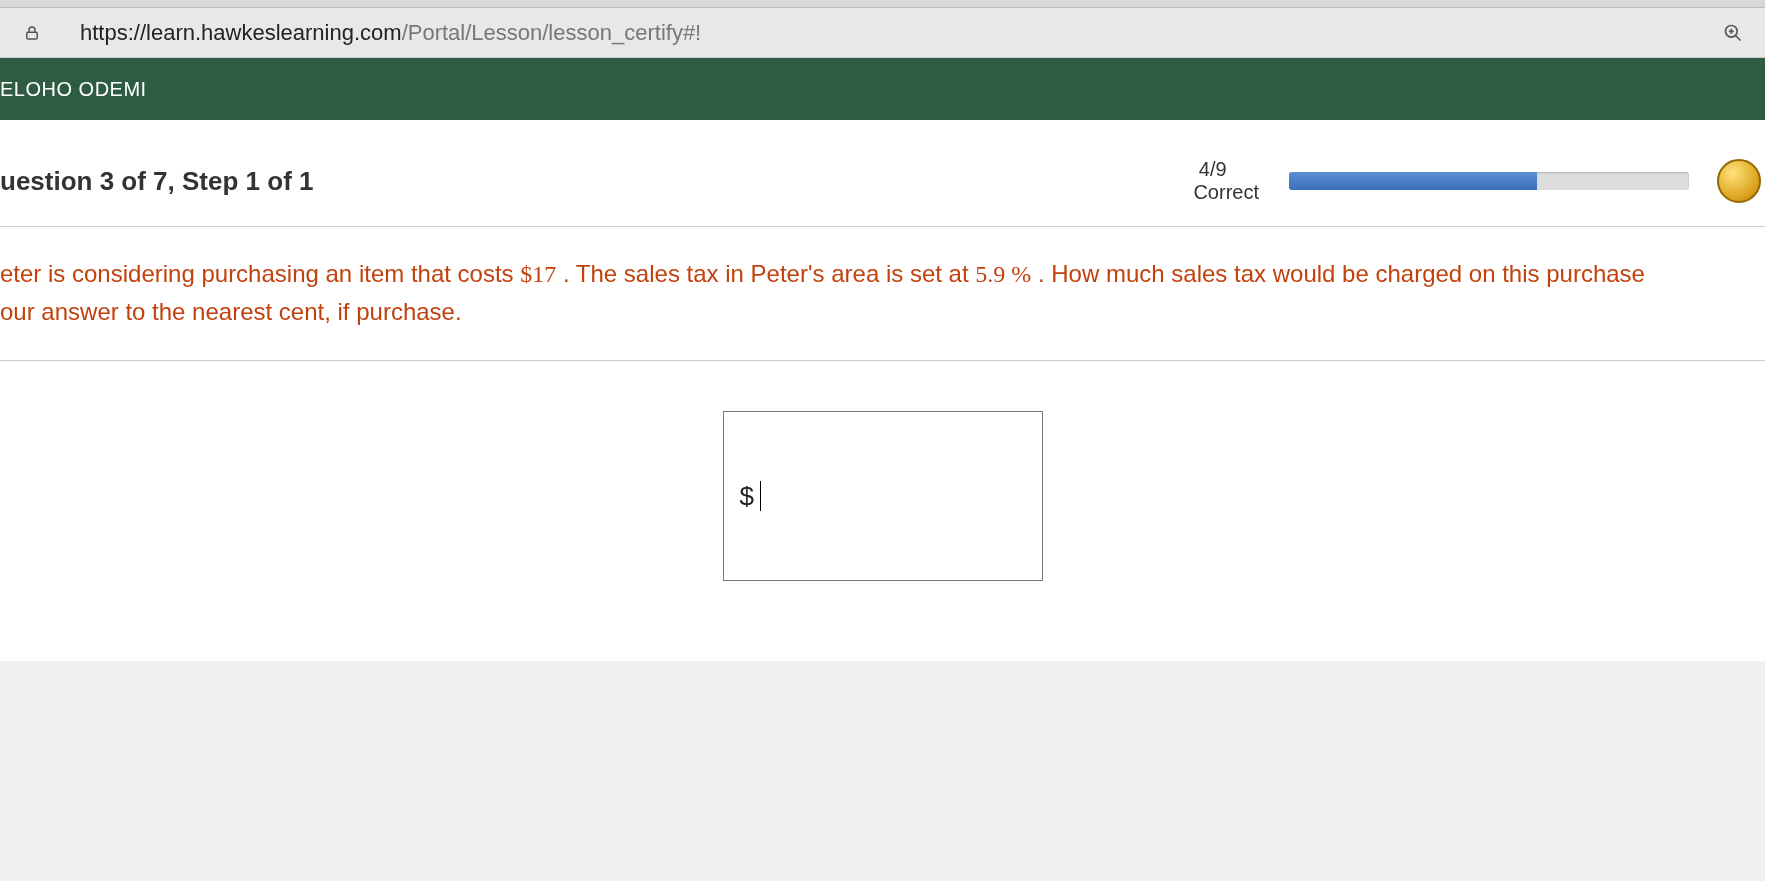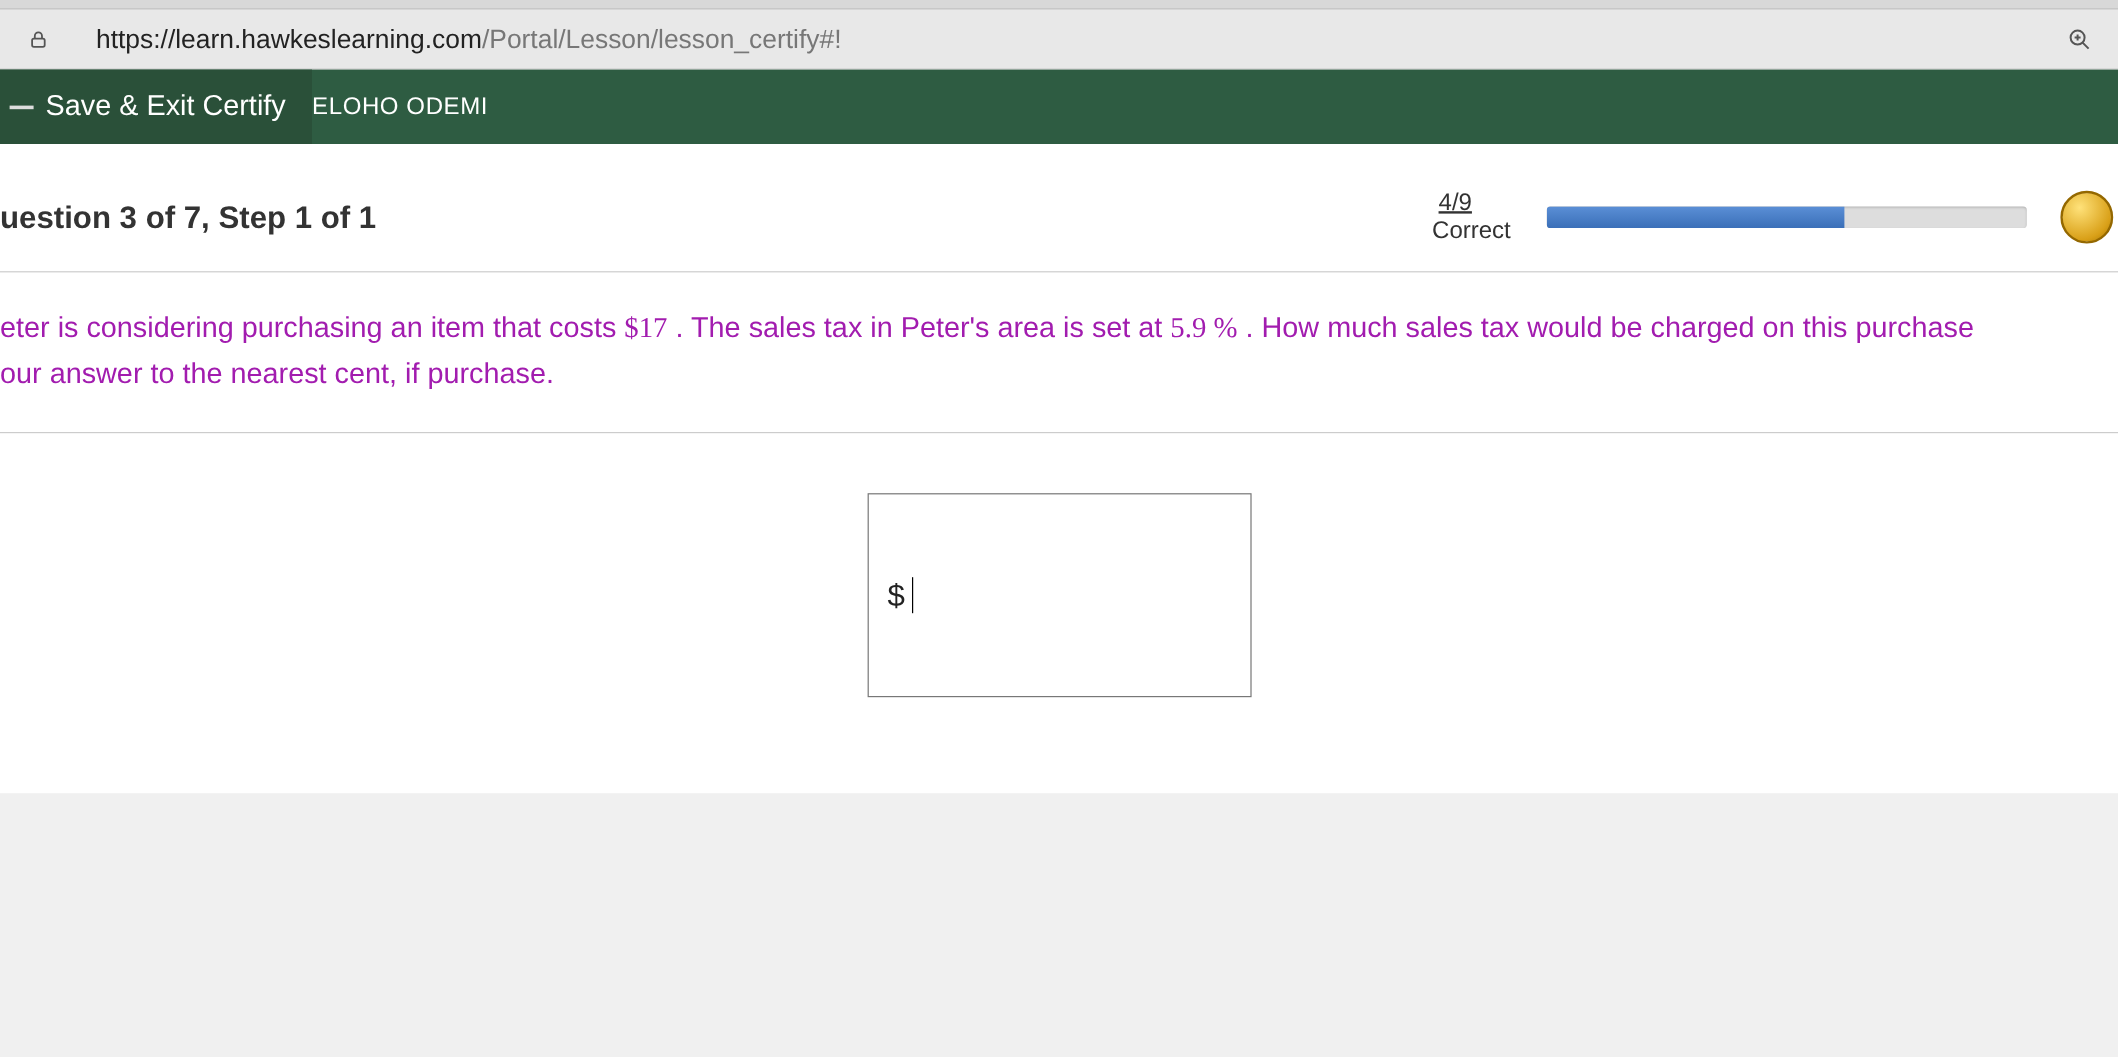--- a/index.html
+++ b/index.html
@@ -92,21 +92,21 @@
     color: #333;
     padding-left: 0;
   }
   .spacer { flex: 1; }
   .score-block {
     text-align: center;
     font-size: 20px;
     color: #333;
     margin-right: 30px;
   }
-  .score-block .frac { font-size: 20px; text-decoration: underline; }
+  .score-block .frac { font-size: 20px; }
   .score-block .lbl { font-weight: 400; font-size: 20px; margin-left: 27px; }
   .progress-wrap {
     width: 400px; height: 18px;
     background: #ddd;
     border-radius: 3px;
     overflow: hidden;
     margin-right: 28px;
     box-shadow: inset 0 1px 2px rgba(0,0,0,0.2);
   }
   .progress-fill {
@@ -120,21 +120,21 @@
     background: radial-gradient(circle at 35% 30%, #ffe27a, #d9a018 70%, #a57200);
     border: 2px solid #946800;
     margin-right: 4px;
   }
   .divider {
     border-top: 1px solid #ccc;
     margin: 0;
   }
   .question-text {
     font-size: 24px;
-    color: #a21caf;
+    color: #c2410c;
     line-height: 1.55;
     padding: 28px 0 30px 0;
   }
   .question-text .num { font-family: Georgia, 'Times New Roman', serif; }
   .answer-row {
     display: flex;
     align-items: center;
     font-size: 24px;
     font-weight: 700;
     color: #555;
@@ -191,24 +191,20 @@
     <svg width="20" height="20" viewBox="0 0 24 24" fill="none" stroke="currentColor" stroke-width="2">
       <circle cx="10" cy="10" r="7"></circle>
         <line x1="15" y1="15" x2="21" y2="21"></line>
       <line x1="10" y1="7" x2="10" y2="13"></line>
         <line x1="7" y1="10" x2="13" y2="10"></line>
     </svg>
   </span>
 </div>
 
 <div class="app-header">
-  <div class="save-exit">
-    <span class="menu-dash"></span>
-    <span>Save &amp; Exit Certify</span>
-  </div>
   <div class="username">ELOHO ODEMI</div>
 </div>
 
 <div class="content">
 
   <div class="status-row">
     <div class="question-label">uestion 3 of 7, Step 1 of 1</div>
     <div class="spacer"></div>
     <div class="score-block">
       <div class="frac">4/9</div>

